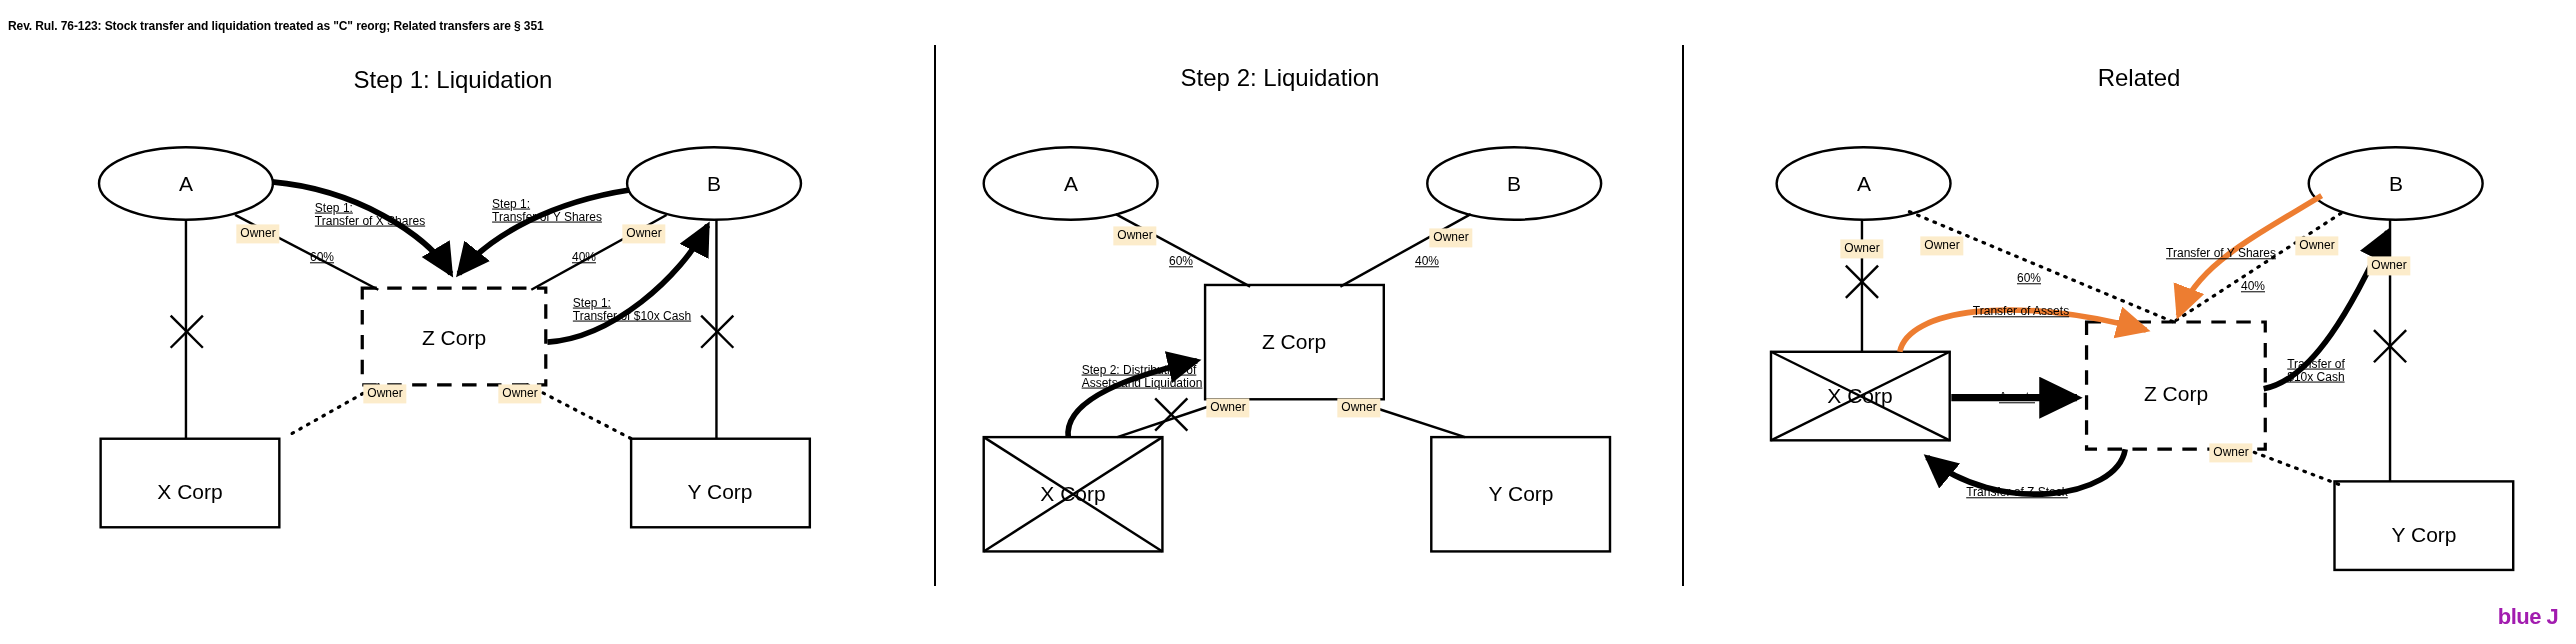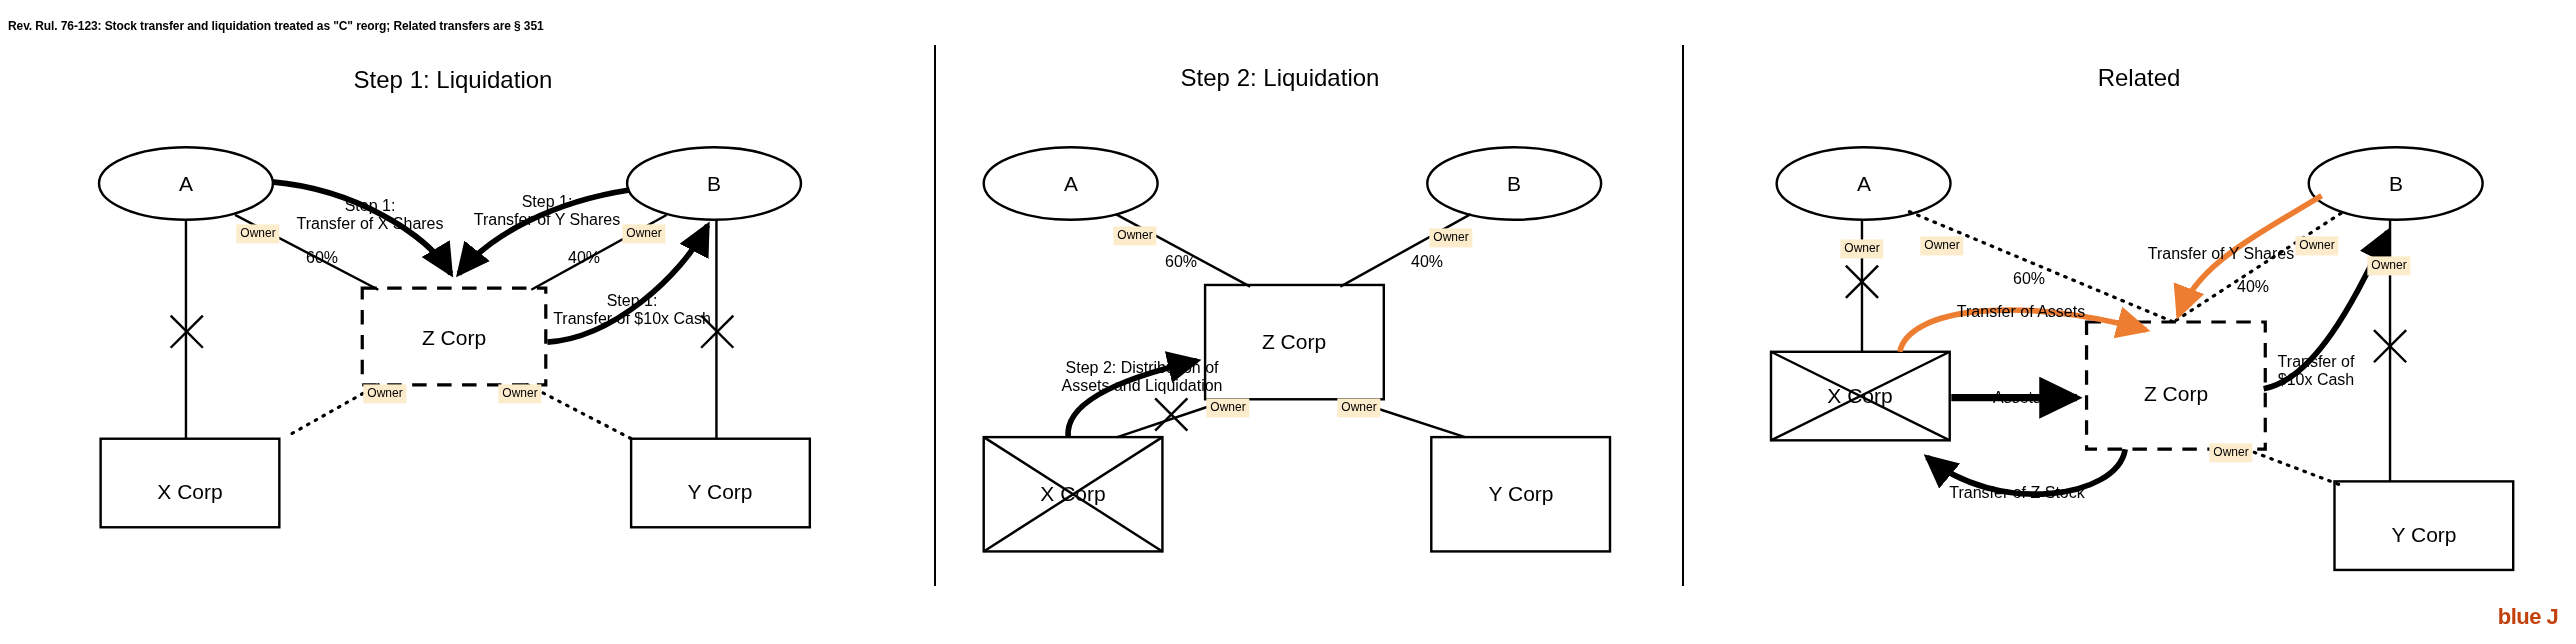--- a/index.html
+++ b/index.html
@@ -26,34 +26,35 @@
 
   svg.layer{position:absolute;left:0;top:0;width:2576px;height:644px;overflow:visible;}
 
   .node-label{
     position:absolute;transform:translate(-50%,-50%);
     font-size:21px;white-space:nowrap;text-align:center;
     pointer-events:none;
   }
   .edge-label{
     position:absolute;transform:translate(-50%,-50%);
-    font-size:16px;white-space:nowrap;text-align:center;
+    font-size:12px;white-space:nowrap;text-align:left;
     line-height:1.12;
     pointer-events:none;
+    text-decoration:underline;
   }
   .owner-badge{
     position:absolute;transform:translate(-50%,-50%);
     background:#fceccb;color:#000;
     font-size:12px;line-height:1;
     padding:3.2px 4px 4px 4px;white-space:nowrap;
   }
   .brand{
     position:absolute;right:17.7px;bottom:14.5px;
     font-size:22px;font-weight:bold;letter-spacing:-0.5px;
-    color:#c2410c;
+    color:#a21caf;
   }
 </style>
 </head>
 <body>
 
 <div id="root">
 
   <div class="ruling-title">Rev. Rul. 76-123: Stock transfer and liquidation treated as "C" reorg; Related transfers are § 351</div>
 
   <div class="divider" style="left:934px;top:45px;height:541px;"></div>

